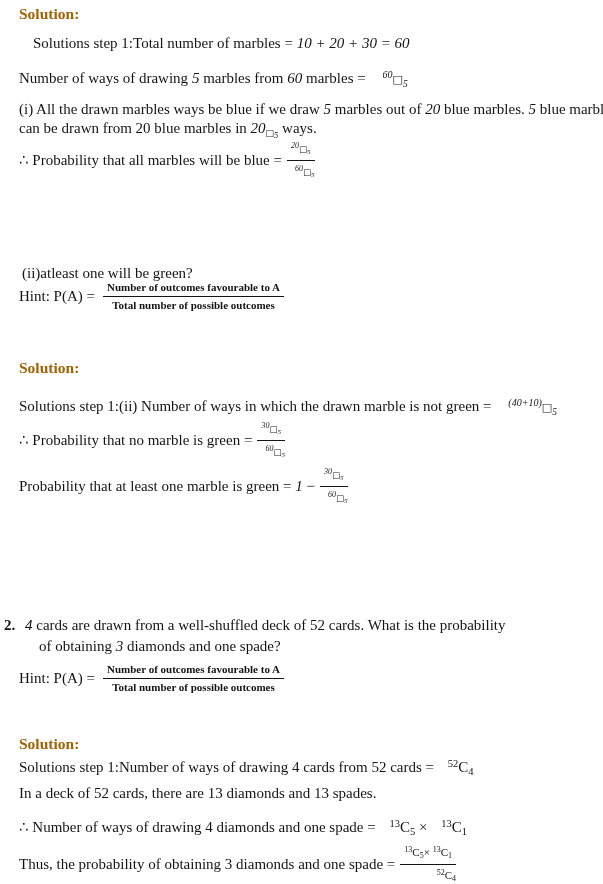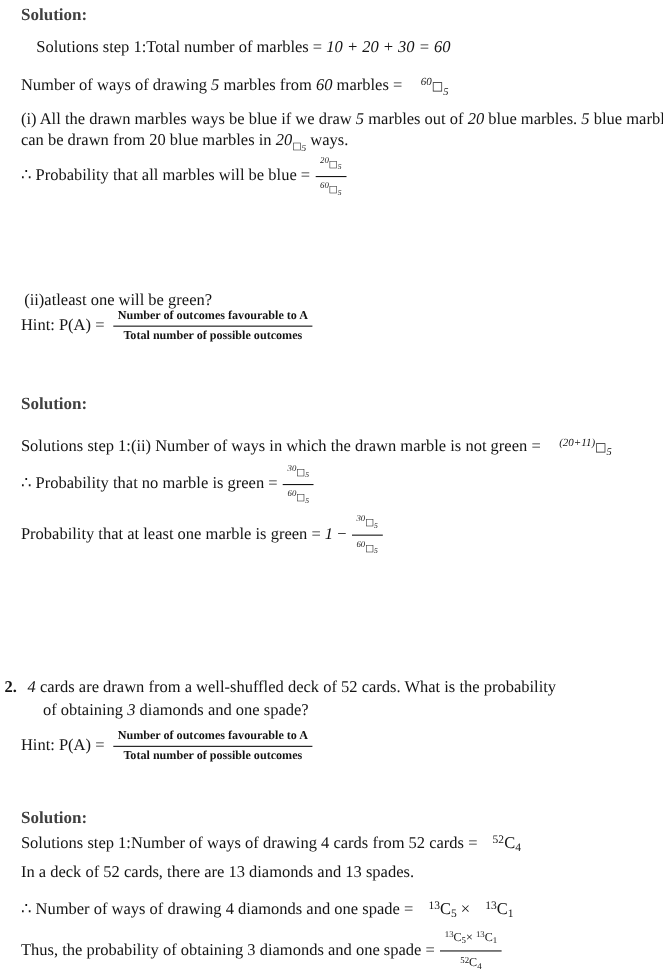--- a/index.html
+++ b/index.html
@@ -3,39 +3,39 @@
 <meta charset="utf-8">
 <style>
   html,body { margin:0; padding:0; background:#ffffff; }
   .page {
     position:relative; width:603px; height:884px; background:#ffffff;
     font-family:"Liberation Serif","DejaVu Serif",serif;
     font-size:15px; color:#141414; overflow:hidden;
   }
   .line { position:absolute; white-space:nowrap; line-height:19px; }
   .vline { position:absolute; display:flex; align-items:center; white-space:nowrap; line-height:19px; }
-  .heading { font-weight:bold; color:#404040; font-size:15.5px; }
+  .heading { font-weight:bold; color:#a16207; font-size:15.5px; }
   .it { font-style:italic; }
   .bold { font-weight:bold; }
   .gap { display:inline-block; width:13px; }
   .gap-sm { display:inline-block; width:10px; }
 
   
   .msup { font-size:10px; font-style:italic; vertical-align:5px; }
   .box  { font-family:"DejaVu Sans",sans-serif; font-size:11px; }
   .msub { font-size:9.5px; font-style:italic; vertical-align:-4px; }
   .subbox { font-family:"DejaVu Sans",sans-serif; font-size:9px; vertical-align:-3px; }
   .msub2  { font-size:8.5px; font-style:italic; vertical-align:-5px; }
 
   
   .csup { font-size:10.5px; vertical-align:5px; }
   .csub { font-size:10.5px; vertical-align:-3px; }
 
   
-  .frac { display:inline-block; vertical-align:middle; text-align:center; margin-left:5px; }
+  .frac { display:inline-block; vertical-align:middle; text-align:right; margin-left:5px; }
   .frac .num { display:block; font-size:11px; line-height:14px; padding:0 4px 1px 4px; border-bottom:1px solid #141414; }
   .frac .den { display:block; font-size:11px; line-height:14px; padding-top:1px; }
   .f-sup { font-size:8px; font-style:italic; vertical-align:3.5px; }
   .f-box { font-family:"DejaVu Sans",sans-serif; font-size:8.5px; }
   .f-sub { font-size:7px; font-style:italic; vertical-align:-2.5px; }
   .fc-sup { font-size:8px; vertical-align:3.5px; }
   .fc-sub { font-size:8px; vertical-align:-2px; }
 
   
   .hfrac { display:inline-block; vertical-align:middle; text-align:center; margin-left:8px; }
@@ -79,21 +79,21 @@
     <span>Hint: P(A) = </span>
       <span class="hfrac">
         <span class="num">Number of outcomes favourable to A</span>
         <span class="den">Total number of possible outcomes</span>
       </span>
   </div>
 
   <div class="line heading" style="left:19px; top:358px;">Solution:</div>
 
   <div class="line" style="left:19px; top:393px;">
-    <span>Solutions step 1:(ii) Number of ways in which the drawn marble is not green = </span><span class="gap"></span><span class="msup">(20+11)</span><span class="box">□</span><span class="msub">5</span>
+    <span>Solutions step 1:(ii) Number of ways in which the drawn marble is not green = </span><span class="gap"></span><span class="msup">(40+10)</span><span class="box">□</span><span class="msub">5</span>
   </div>
 
   <div class="vline" style="left:19px; top:421px; height:38px;">
     <span>∴ Probability that no marble is green = </span>
       <span class="frac">
         <span class="num"><span class="f-sup">30</span><span class="f-box">□</span><span class="f-sub">5</span></span>
         <span class="den"><span class="f-sup">60</span><span class="f-box">□</span><span class="f-sub">5</span></span>
       </span>
   </div>
 

